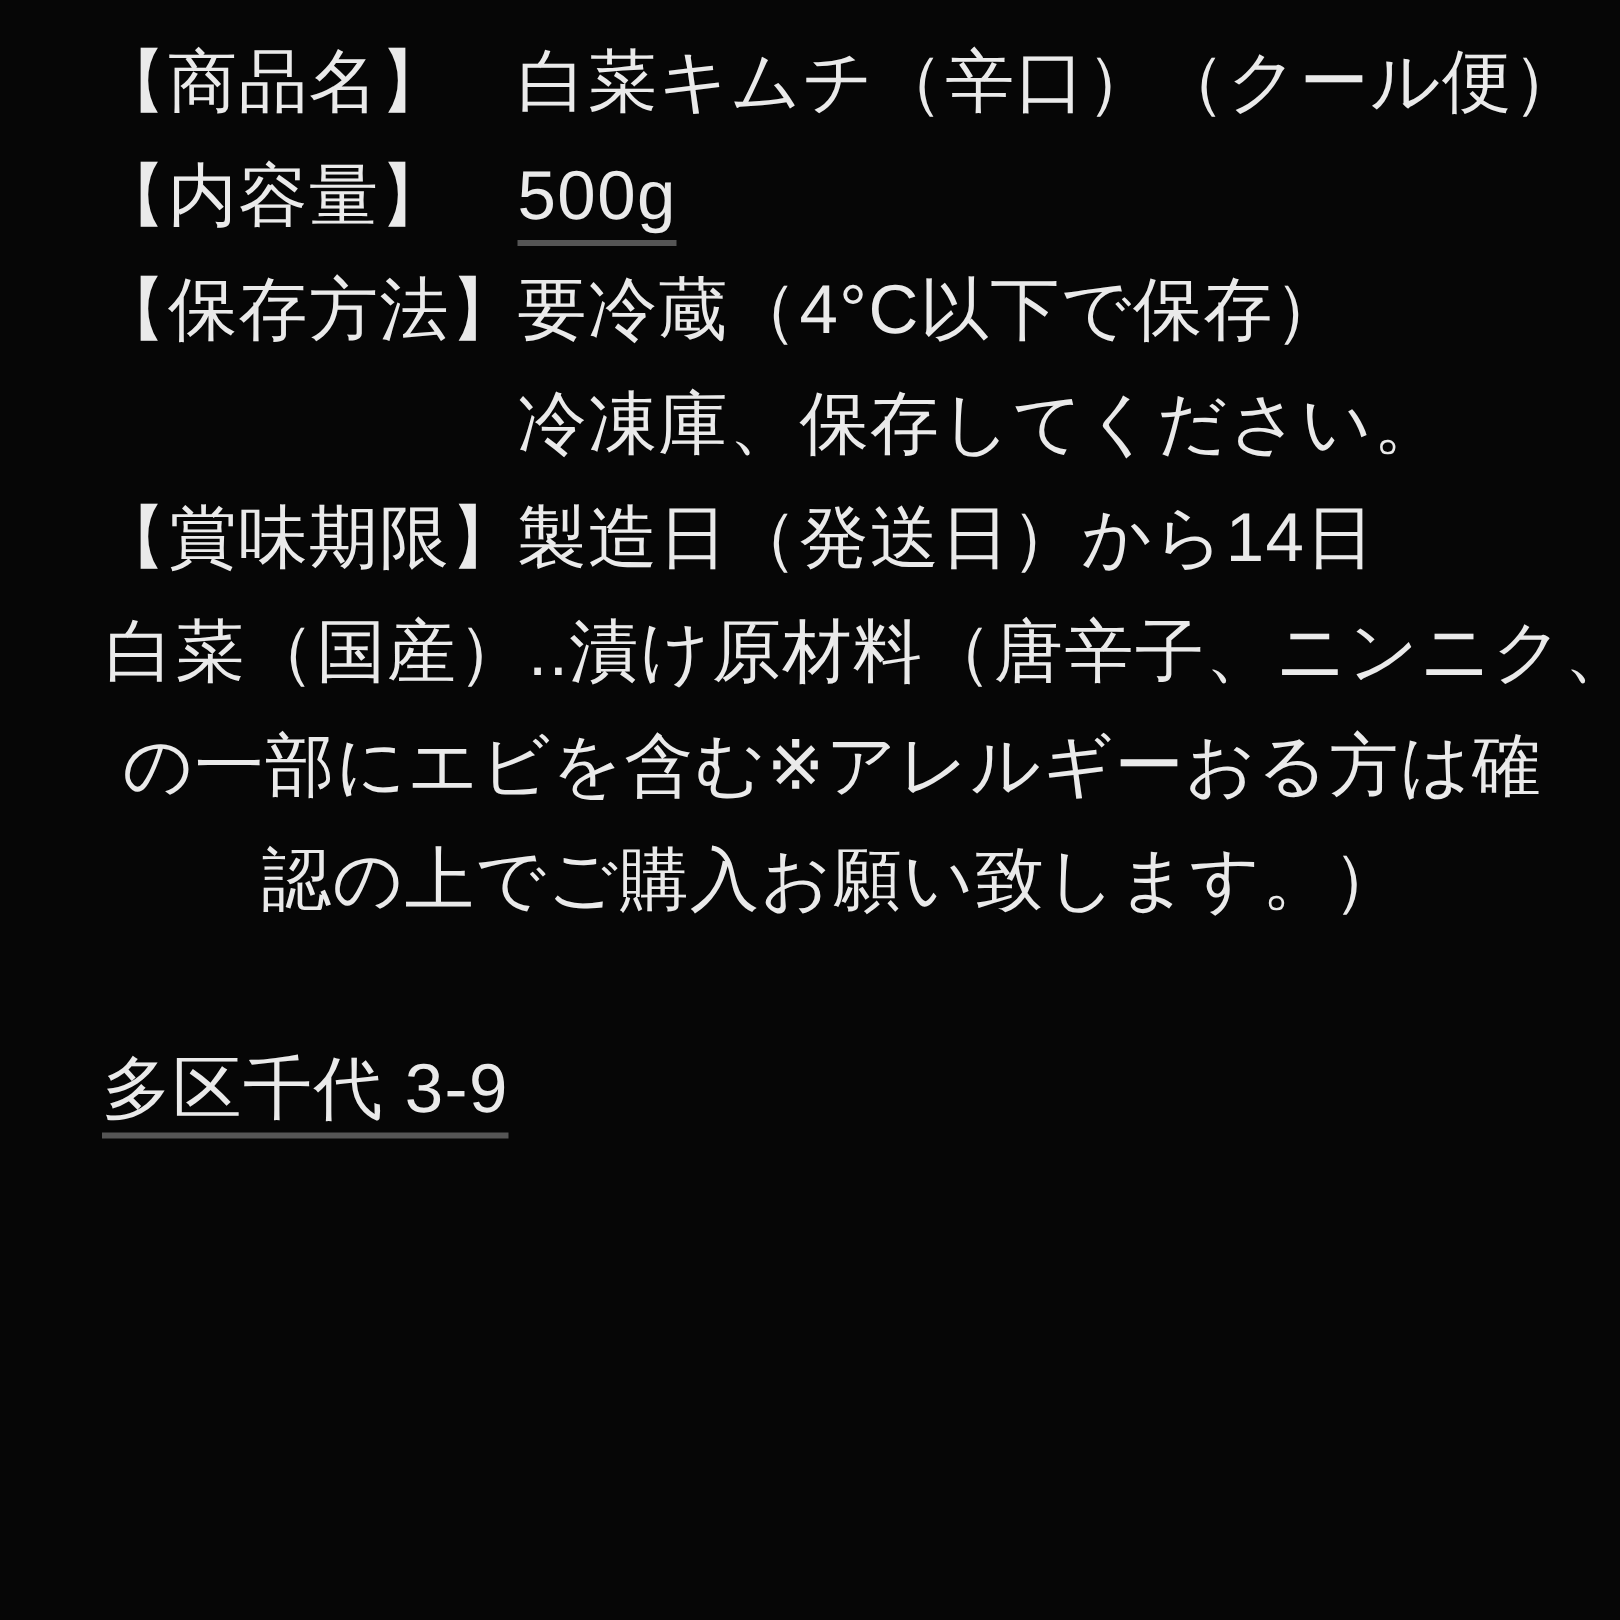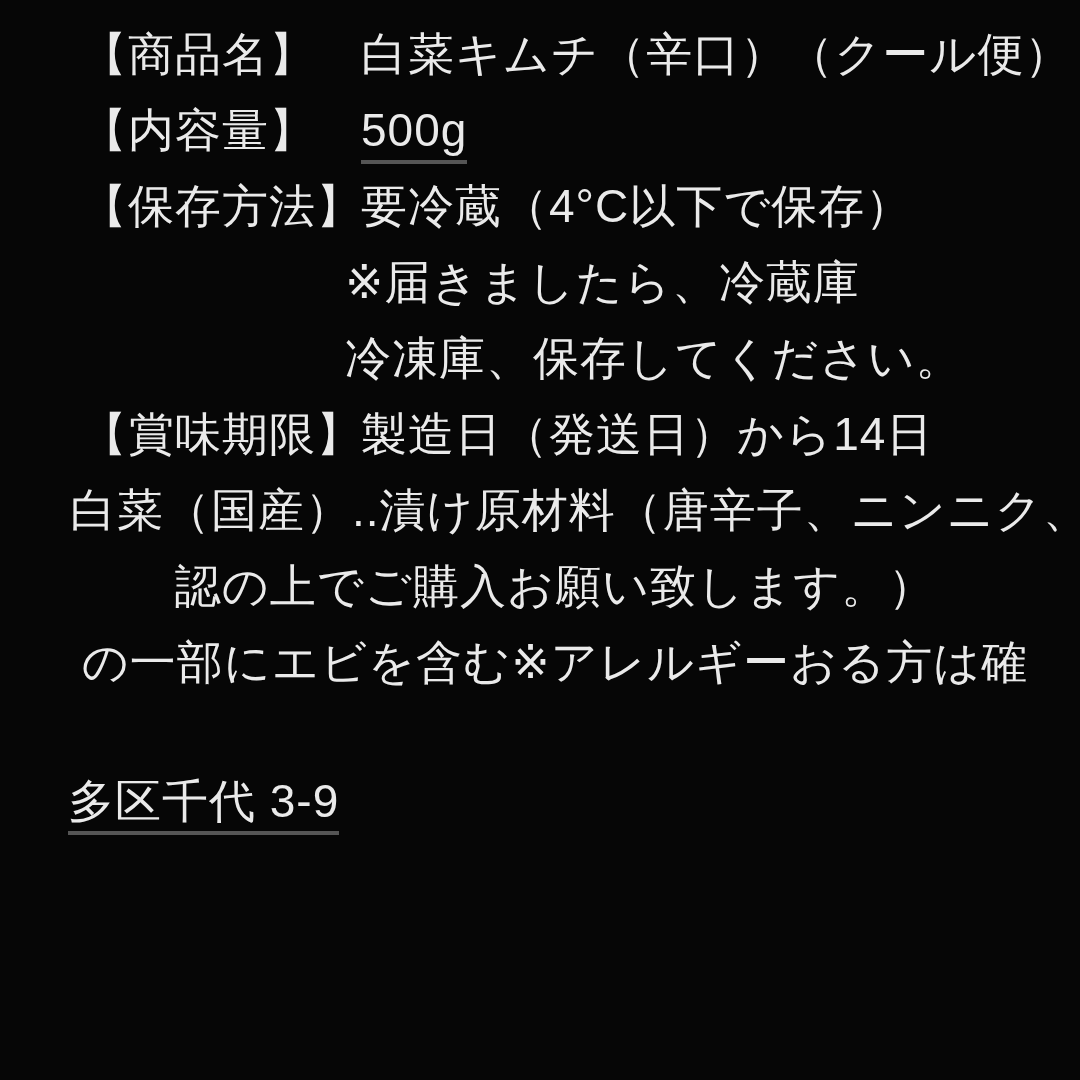--- a/index.html
+++ b/index.html
@@ -25,21 +25,20 @@
     width: 1080px;
     height: 1080px;
     padding: 16px 40px 0 65px;
   }
   .row { white-space: nowrap; height: 76px; }
   .label {
     display: inline-block;
     width: 280px;
     vertical-align: top;
     white-space: nowrap;
-    margin-left: 16px;
   }
   .value { vertical-align: top; }
   .cont { padding-left: 280px; }
   .para-line { white-space: nowrap; height: 76px; padding-left: 5px; text-align: center; }
   .spacer { height: 63px; }
   .footer-line { white-space: nowrap; height: 78px; padding-left: 3px; }
   .u {
     display: inline-block;
     border-bottom: 4px solid var(--underline);
     padding-bottom: 2px;
@@ -57,31 +56,30 @@
   </div>
 
   <div class="row">
     <span class="label">【内容量】</span><span class="value u">500g</span>
   </div>
 
   <div class="row">
     <span class="label">【保存方法】</span><span class="value">要冷蔵（4°C以下で保存）</span>
   </div>
 
-  <div class="row cont">※届きましたら、冷蔵庫</div>
   <div class="row cont">冷凍庫、保存してください。</div>
 
   <div class="row">
     <span class="label">【賞味期限】</span><span class="value">製造日（発送日）から14日</span>
   </div>
 
   <div>
     <div class="para-line">白菜（国産）..漬け原材料（唐辛子、ニンニク、</div>
+    <div class="para-line">の一部にエビを含む※アレルギーおる方は確</div>
     <div class="para-line">認の上でご購入お願い致します。）</div>
-    <div class="para-line">の一部にエビを含む※アレルギーおる方は確</div>
   </div>
 
   <div class="spacer"></div>
 
   <div>
     <div class="footer-line">
       <span class="u">多区千代 3-9</span>
     </div>
   </div>
 

